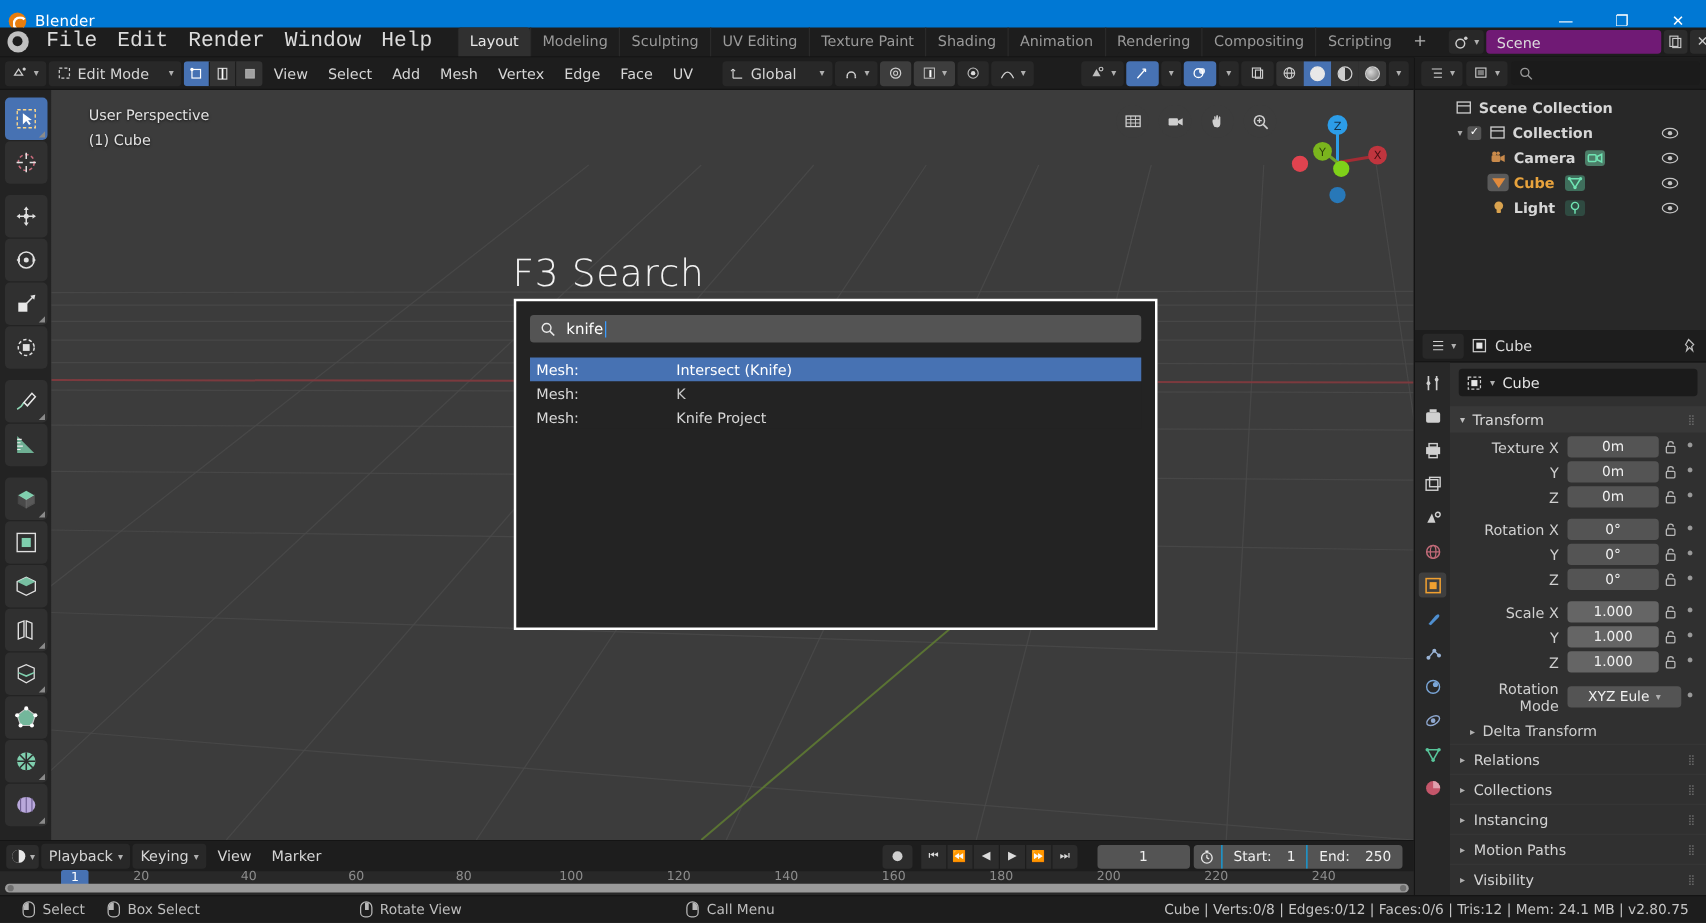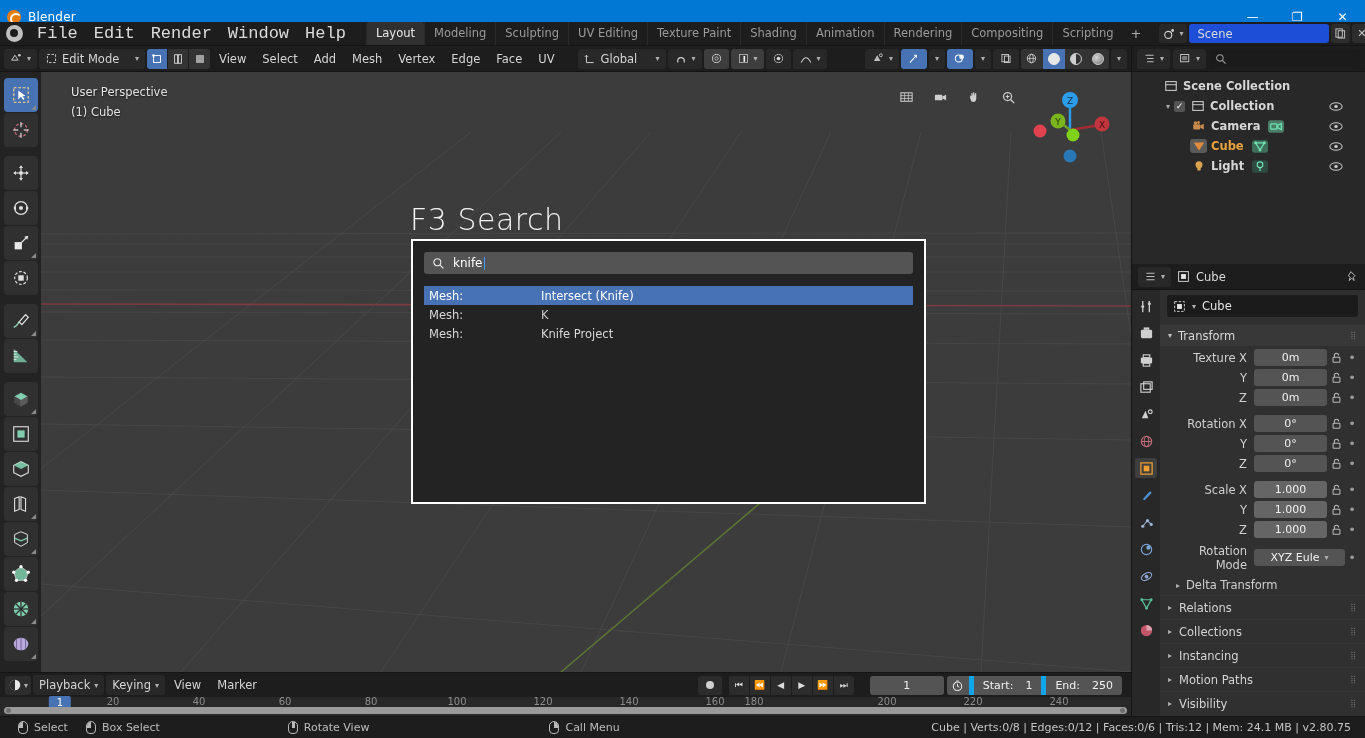--- a/index.html
+++ b/index.html
@@ -61,21 +61,21 @@
   }
   .ws-tab.active { background: #303030; color: #e8e8e8; border-radius: 3px 3px 0 0; }
   .ws-add { padding: 3px 8px; color: #b0b0b0; font-size: 13px; }
 
   .scene-group { display: flex; align-items: center; margin-left: 10px; gap: 2px; }
   .icon-btn-dd {
     display: flex; align-items: center; gap: 2px; background: #282828;
     border-radius: 3px; padding: 2px 4px; height: 19px;
   }
   .field-dark {
-    background: #1d4ed8; border-radius: 3px; height: 19px; display: flex;
+    background: #701a75; border-radius: 3px; height: 19px; display: flex;
     align-items: center; padding: 0 8px; font-size: 11.5px; color: #dcdcdc;
     min-width: 140px;
   }
   .mini-btn {
     width: 19px; height: 19px; background: #2c2c2c; border-radius: 3px;
     display: flex; align-items: center; justify-content: center;
     font-size: 11px; color: #c8c8c8;
   }
   .chev { font-size: 8px; color: #b0b0b0; }
 
@@ -301,21 +301,21 @@
   .tl-frame-fields { display: flex; gap: 3px; margin-left: 14px; margin-right: 4px; }
   .tl-cur {
     width: 74px; height: 19px; background: #545454; border-radius: 3px;
     display: flex; align-items: center; justify-content: center; font-size: 11px; color: #f0f0f0;
   }
   .tl-range {
     display: flex; align-items: center; height: 19px; background: #545454;
     border-radius: 3px; overflow: hidden;
   }
   .tl-range .clockwrap { width: 22px; display: flex; align-items: center; justify-content: center; }
-  .tl-range .seg2 { display: flex; align-items: center; gap: 12px; padding: 0 9px; height: 19px; border-left: 5px solid #0ea5e9; font-size: 11px; color: #f0f0f0; }
+  .tl-range .seg2 { display: flex; align-items: center; gap: 12px; padding: 0 9px; height: 19px; border-left: 1px solid #0ea5e9; font-size: 11px; color: #f0f0f0; }
   .tl-ruler { position: relative; height: 12px; }
   .tl-tick {
     position: absolute; top: -1px; font-size: 10px; color: #8d8d8d; transform: translateX(-50%);
   }
   .tl-playmark {
     position: absolute; left: 60px; top: -1px; transform: translateX(-50%);
     background: #4772b3; color: #fff; font-size: 10px;
     padding: 1px 8px 2px; border-radius: 2px;
   }
   .tl-scrollbar {
@@ -1289,21 +1289,21 @@
     <div class="tl-ruler">
       <span class="tl-playmark">1</span>
       <span class="tl-tick" style="left:113px">20</span>
       <span class="tl-tick" style="left:199px">40</span>
       <span class="tl-tick" style="left:285px">60</span>
       <span class="tl-tick" style="left:371px">80</span>
       <span class="tl-tick" style="left:457px">100</span>
       <span class="tl-tick" style="left:543px">120</span>
       <span class="tl-tick" style="left:629px">140</span>
       <span class="tl-tick" style="left:715px">160</span>
-      <span class="tl-tick" style="left:754px">180</span>
+      <span class="tl-tick" style="left:801px">180</span>
       <span class="tl-tick" style="left:887px">200</span>
       <span class="tl-tick" style="left:973px">220</span>
       <span class="tl-tick" style="left:1059px">240</span>
     </div>
     <div class="tl-scrollbar"></div>
   </div>
 
   <div class="statusbar">
     <div class="sb-item">
       <span class="mouse-glyph l"></span>

